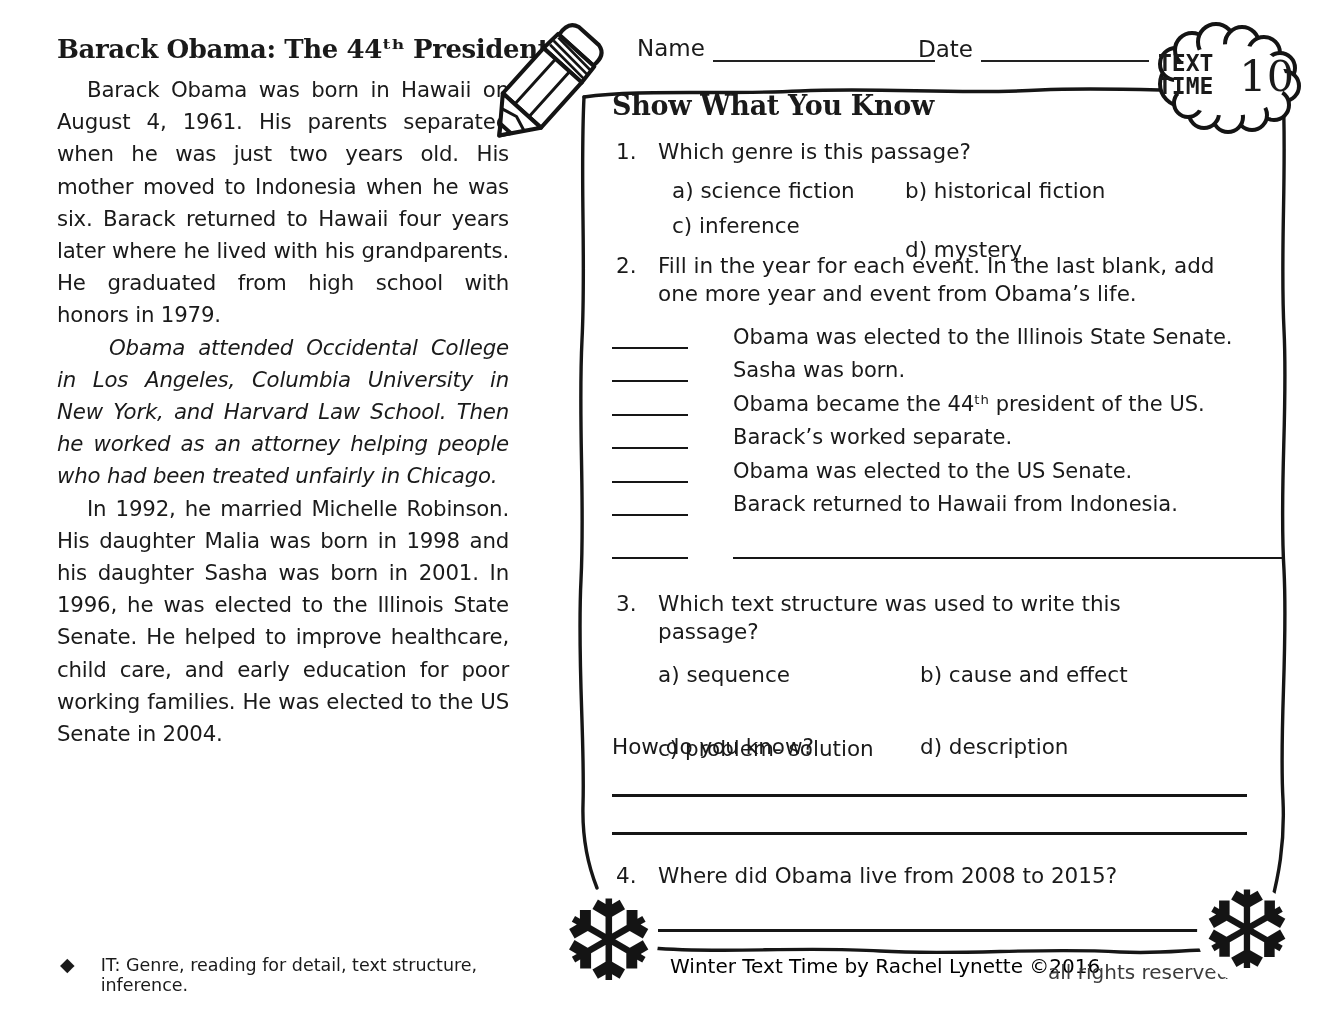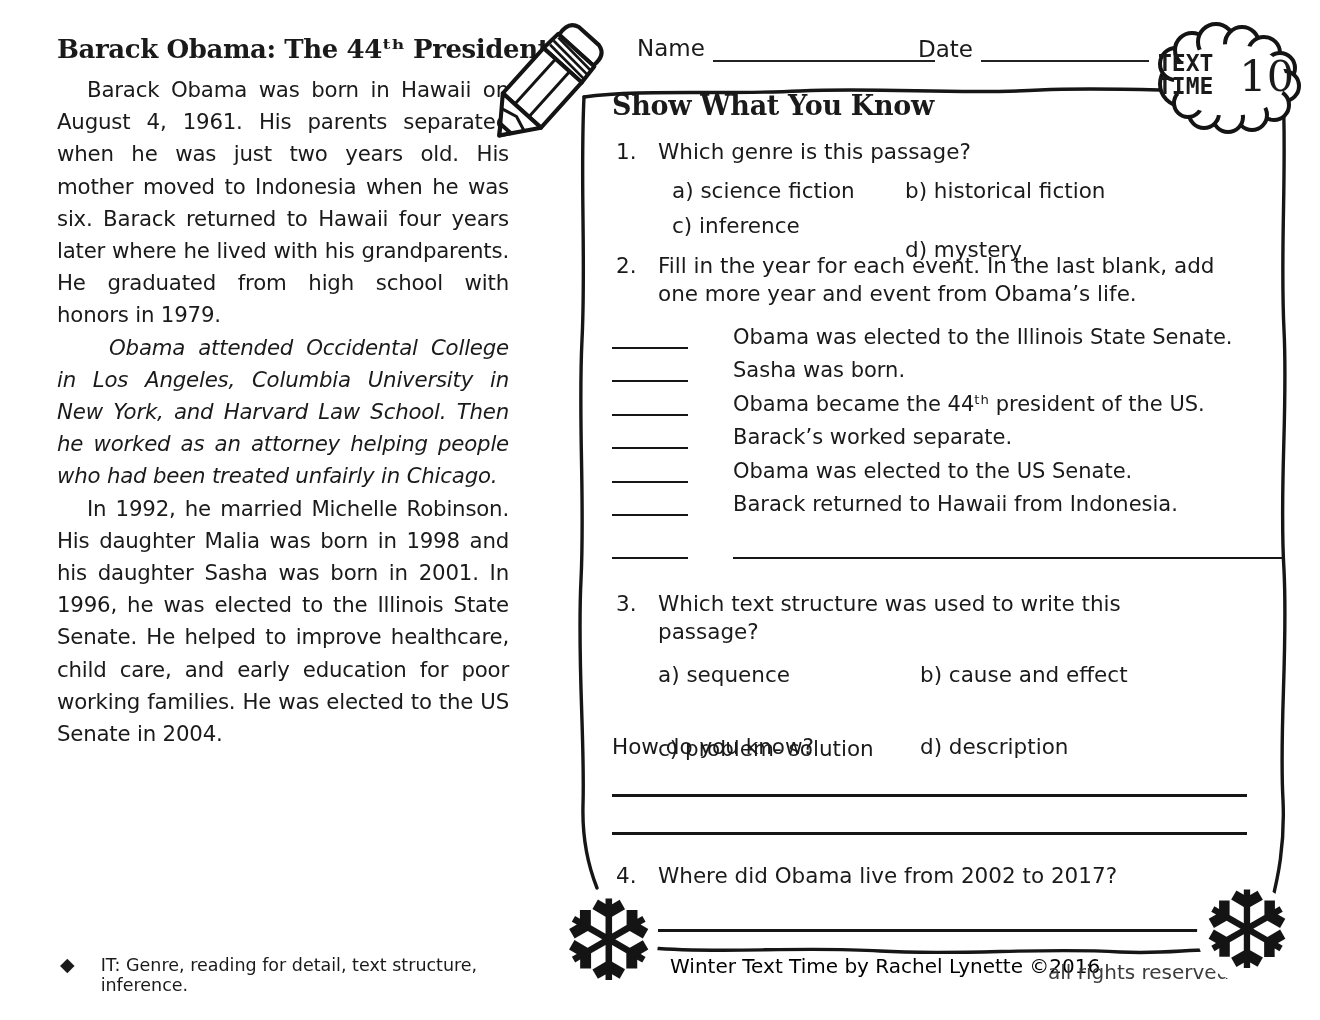--- a/index.html
+++ b/index.html
@@ -206,21 +206,21 @@
 <span class="opt" style="left:658px;top:662px;">a) sequence</span>
 <span class="opt" style="left:920px;top:662px;">b) cause and effect</span>
 <span class="opt" style="left:658px;top:736px;">c) problem- solution</span>
 <span class="opt" style="left:920px;top:698px;margin-top:36px;">d) description</span>
 <div class="followup">How do you know?</div>
 <div class="write-line wl1"></div>
 <div class="write-line wl2"></div>
 
 <div class="q q4">
   <span class="qnum">4.</span>
-  <span class="qtext">Where did Obama live from 2002 to 2017?</span>
+  <span class="qtext">Where did Obama live from 2008 to 2015?</span>
 </div>
 <div class="write-line wl4"></div>
 
 <div class="snowflake sf-left">
   <span class="mask"></span>
   <span class="glyph">❆</span>
 </div>
 <div class="snowflake sf-right">
   <span class="mask"></span>
   <span class="glyph">❆</span>

